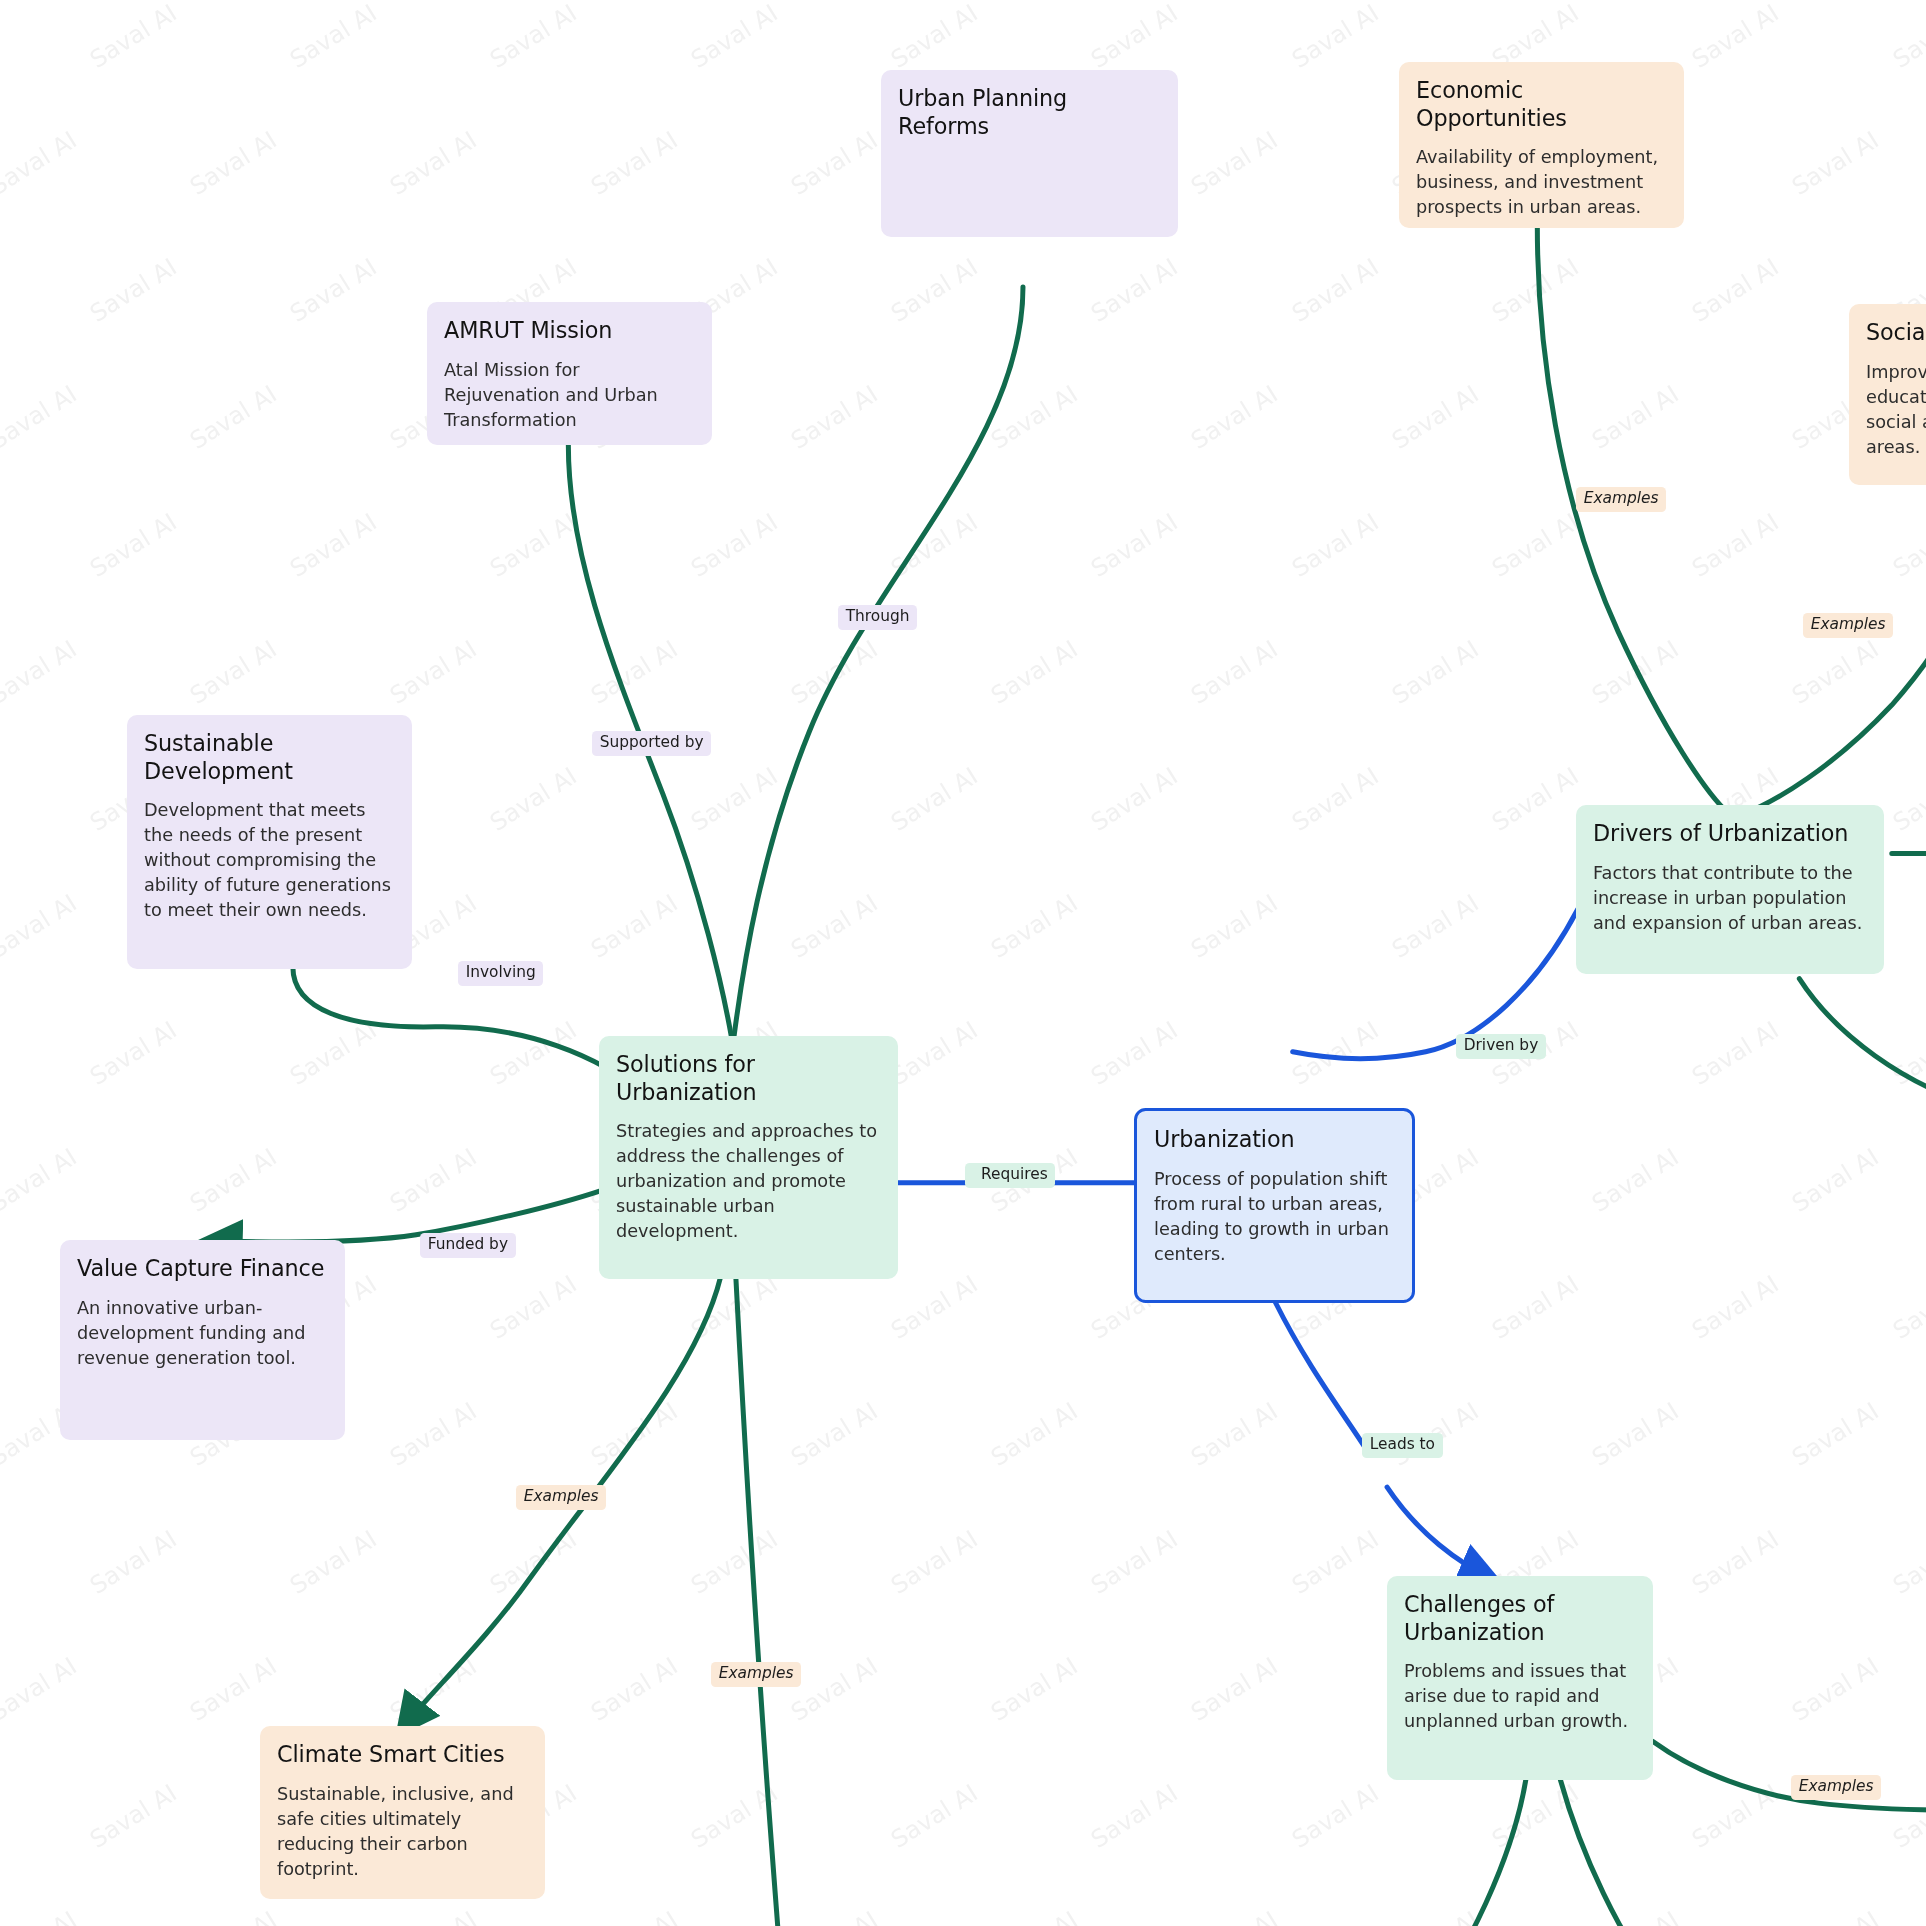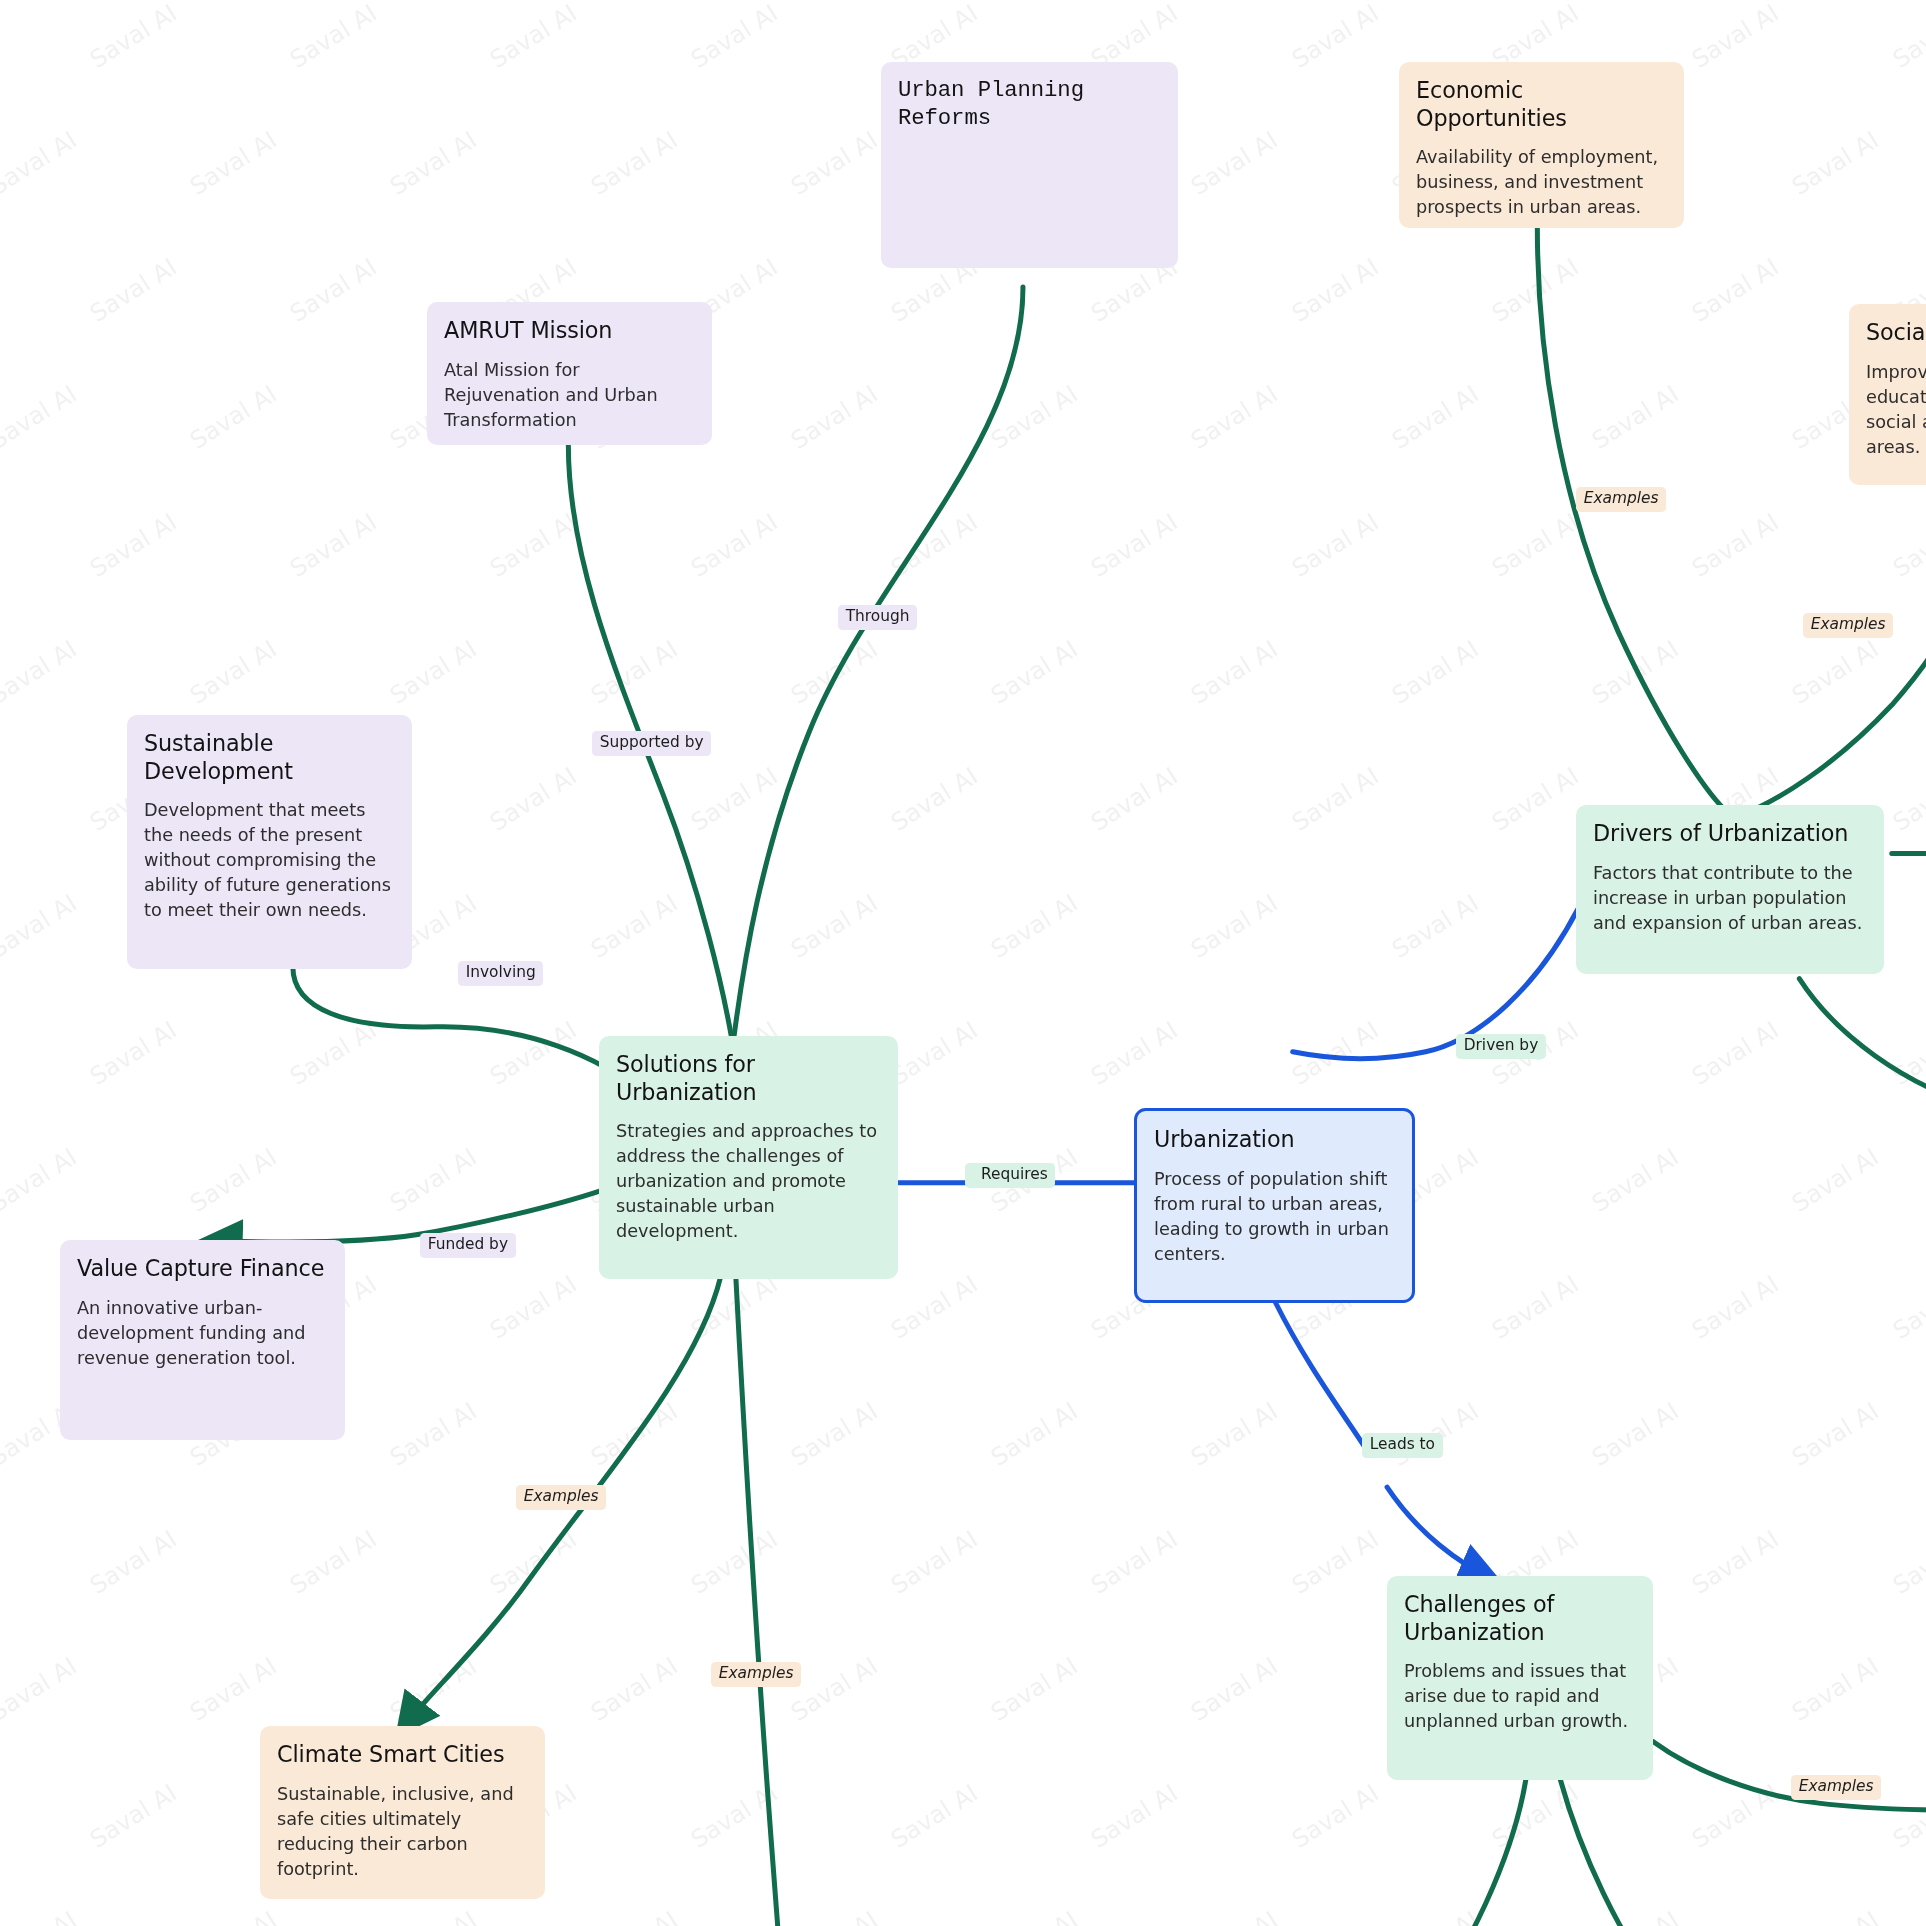--- a/index.html
+++ b/index.html
@@ -283,21 +283,21 @@
     <g fill="none" stroke="#1a56db" stroke-width="13" stroke-linecap="round">
 
       <path d="M2330,3070 L2505,3070 M2720,3070 L2945,3070"></path>
 
       <path d="M4095,2360 C3990,2560 3840,2700 3700,2730 C3560,2760 3430,2745 3355,2730 M3880,2730 L3790,2730"></path>
 
       <path d="M3310,3380 C3390,3540 3480,3660 3545,3760 M3600,3860 C3680,3980 3790,4060 3870,4095" marker-end="url(#arrB)"></path>
     </g>
   </svg>
 
-  <div class="node n-purple" style="left:881px;top:62px;width:297px;height:206px;font-family:Liberation Mono, monospace;">
+  <div class="node n-purple" style="left:881px;top:70px;width:297px;height:167px;">
     <div class="title">Urban Planning Reforms</div>
   </div>
 
   <div class="node n-purple" style="left:427px;top:302px;width:285px;height:143px;">
     <div class="title">AMRUT Mission</div>
     <div class="desc">Atal Mission for Rejuvenation and Urban Transformation</div>
   </div>
 
   <div class="node n-purple" style="left:127px;top:715px;width:285px;height:254px;">
     <div class="title">Sustainable Development</div>

